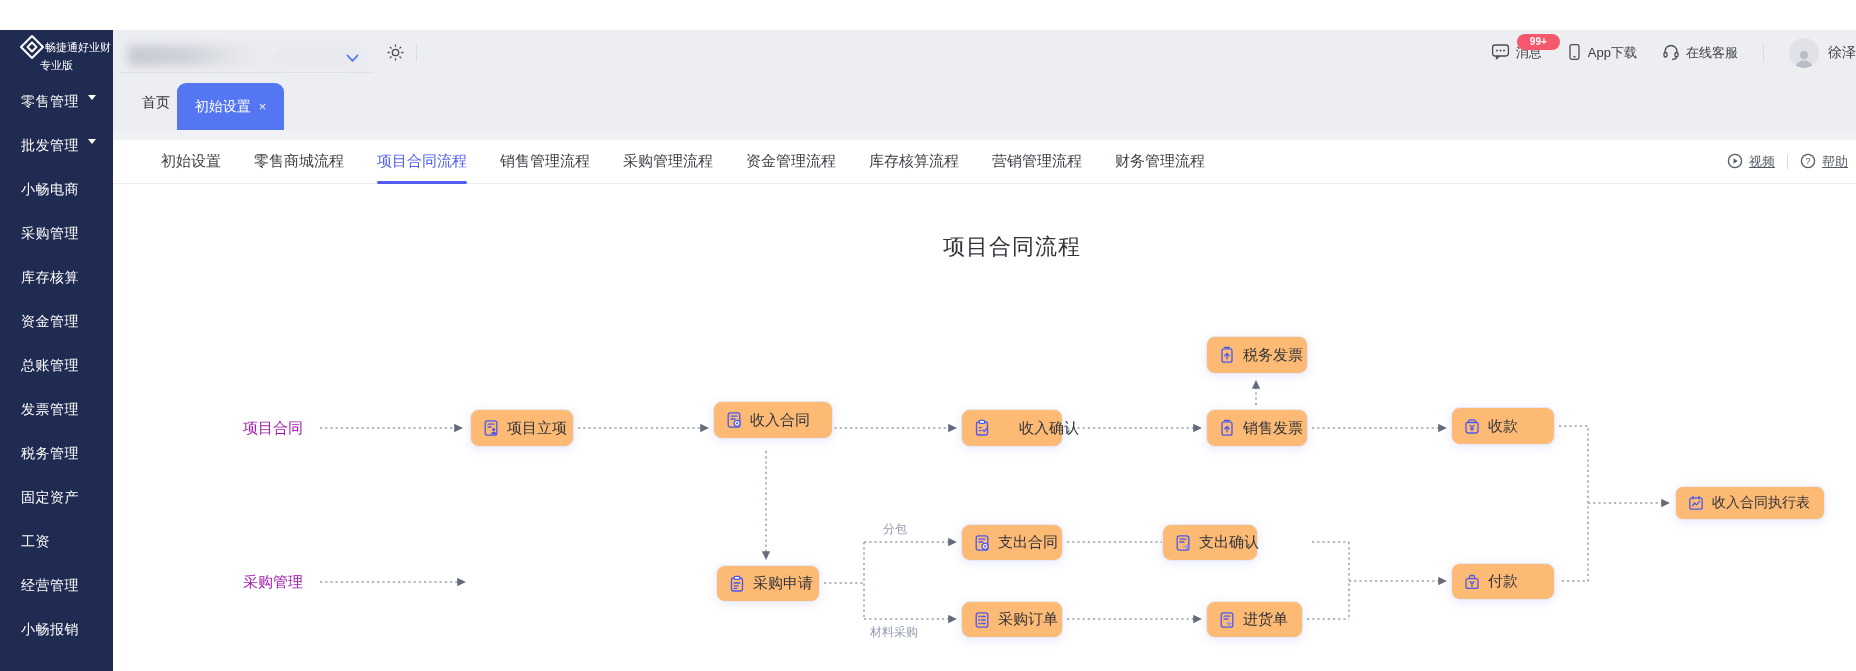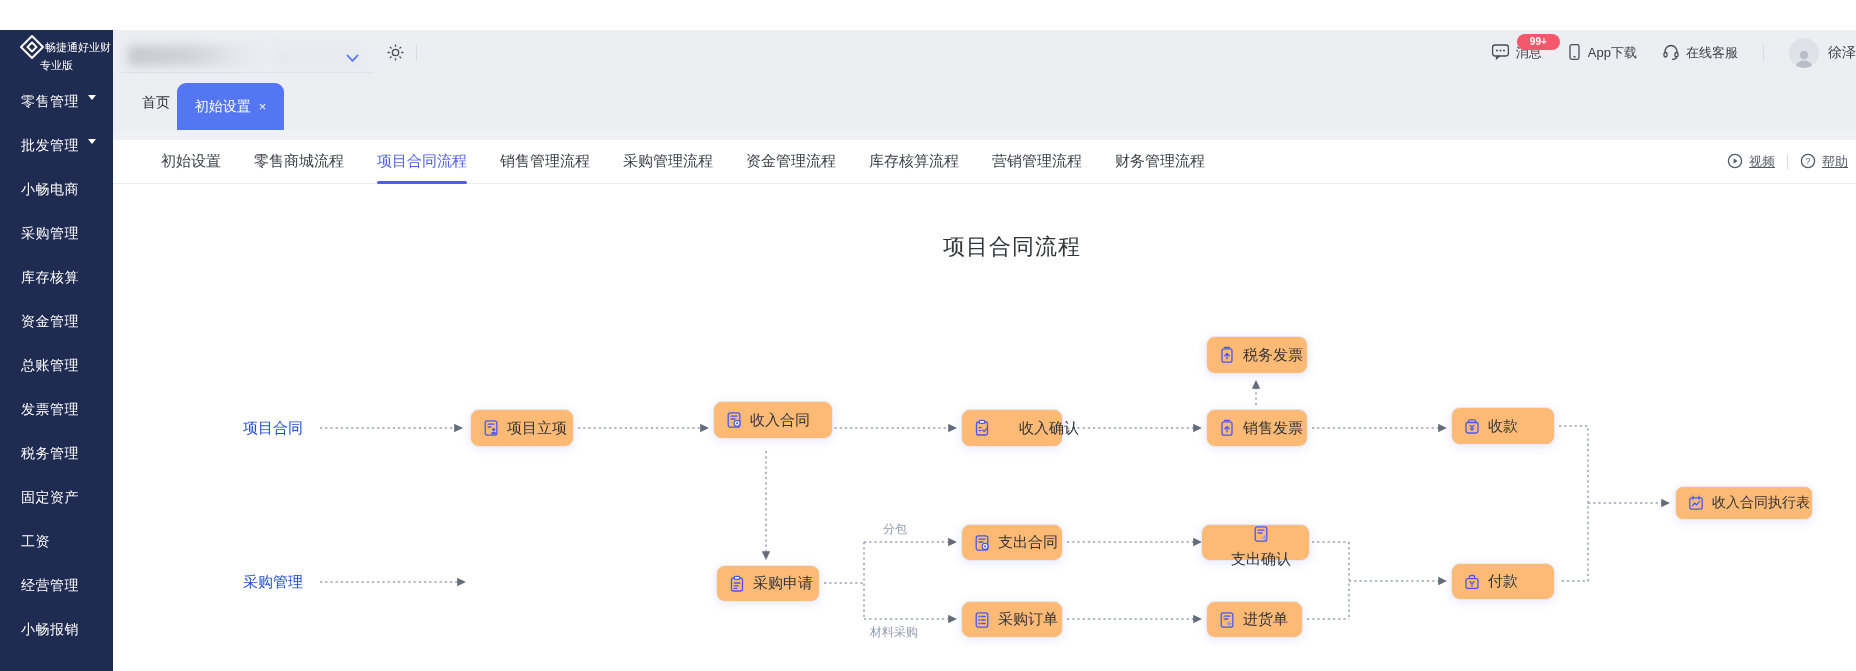--- a/index.html
+++ b/index.html
@@ -50,21 +50,21 @@
   .tabs-extra{position:absolute;right:8px;top:0;height:44px;display:flex;align-items:center;gap:6px;color:#565b66;font-size:13px;text-decoration:underline;}
   .tx-div{width:1px;height:14px;background:#d8dbe2;margin:0 6px;}
   .flow-title{position:absolute;left:899px;top:92px;transform:translateX(-50%);font-size:22px;color:#33353b;font-weight:500;letter-spacing:1px;white-space:nowrap;}
   
   .flow-lines{position:absolute;left:0;top:0;width:1743px;height:531px;pointer-events:none;}
   .flow-node{position:absolute;display:flex;align-items:center;gap:7px;padding-left:11px;background:#fdba74;
              border:1px solid #e7e9f8;border-radius:9px;box-shadow:0 2px 10px rgba(120,130,245,.18);
              color:#32343a;font-size:15px;box-sizing:border-box;cursor:pointer;white-space:nowrap;}
   .flow-node.wide{font-size:14px;border-radius:8px;}
   .flow-icon{display:flex;align-items:center;}
-  .row-label{position:absolute;transform:translateY(-50%);font-size:15px;font-weight:500;color:#1d4ed8;white-space:nowrap;}
+  .row-label{position:absolute;transform:translateY(-50%);font-size:15px;font-weight:500;color:#a21caf;white-space:nowrap;}
   .edge-label{position:absolute;font-size:12px;color:#949bb0;white-space:nowrap;}
 </style>
 </head>
 <body>
 
 <div class="screen">
 
   <div class="top-strip"></div>
 
   <div class="sidebar">
@@ -367,21 +367,21 @@
                 <g fill="none" stroke="#4b58ee" stroke-width="1.3" stroke-linecap="round" stroke-linejoin="round">
                   <rect x="3.2" y="1.8" width="11.6" height="14.4" rx="2.2"></rect>
                   <path d="M6 5.2h6M6 8h4"></path>
                   <circle cx="12.1" cy="12.3" r="3" fill="#fff"></circle>
                   <circle cx="12.1" cy="12.3" r="1.1" fill="#4b58ee" stroke="none"></circle>
                 </g>
               </svg>
             </span>
             <span>支出合同</span>
           </div>
-          <div class="flow-node" style="left: 1088px; top: 384px; width: 109px; height: 37px; flex-direction: column;">
+          <div class="flow-node" style="left: 1049px; top: 384px; width: 96px; height: 37px;">
             <span class="flow-icon">
               <svg width="18" height="18" viewBox="0 0 18 18">
                 <g fill="none" stroke="#4b58ee" stroke-width="1.3" stroke-linecap="round" stroke-linejoin="round">
                   <rect x="3.2" y="1.8" width="11.6" height="14.4" rx="2.2"></rect>
                   <path d="M6 5.2h6M6 8h4"></path>
                   <path d="M9.6 12.6h4.8" stroke="#8f97f7"></path>
                   <path d="M12.4 10.9l2 1.7-2 1.7" stroke="#8f97f7"></path>
                 </g>
               </svg>
             </span>
@@ -421,21 +421,21 @@
               <svg width="18" height="18" viewBox="0 0 18 18">
                 <g fill="none" stroke="#4b58ee" stroke-width="1.3" stroke-linecap="round" stroke-linejoin="round">
                   <rect x="3" y="5.6" width="12" height="9.8" rx="2"></rect>
                   <path d="M6.4 5.4V4.1a1.6 1.6 0 011.6-1.6h2a1.6 1.6 0 011.6 1.6v1.3"></path>
                   <path d="M7.1 8.8l1.9 1.9 1.9-1.9M9 10.7v2.6"></path>
                 </g>
               </svg>
             </span>
             <span>付款</span>
           </div>
-          <div class="flow-node wide" style="left: 1562px; top: 346px; width: 138px; height: 34px;">
+          <div class="flow-node wide" style="left: 1562px; top: 346px; width: 150px; height: 34px;">
             <span class="flow-icon">
               <svg width="18" height="18" viewBox="0 0 18 18">
                 <g fill="none" stroke="#4b58ee" stroke-width="1.3" stroke-linecap="round" stroke-linejoin="round">
                   <rect x="2.8" y="3.8" width="12.4" height="11.4" rx="2"></rect>
                   <path d="M6 2.2v3M12 2.2v3"></path>
                   <path d="M5.4 11.8l2.3-2.8 1.9 1.9 3-3.5"></path>
                 </g>
               </svg>
             </span>
             <span>收入合同执行表</span>

